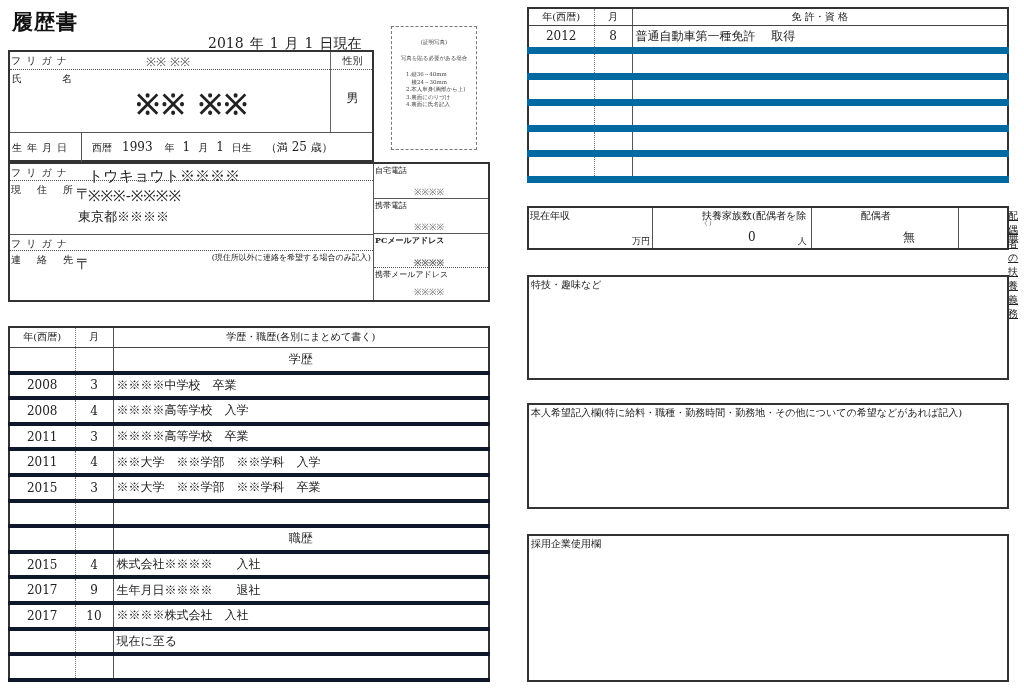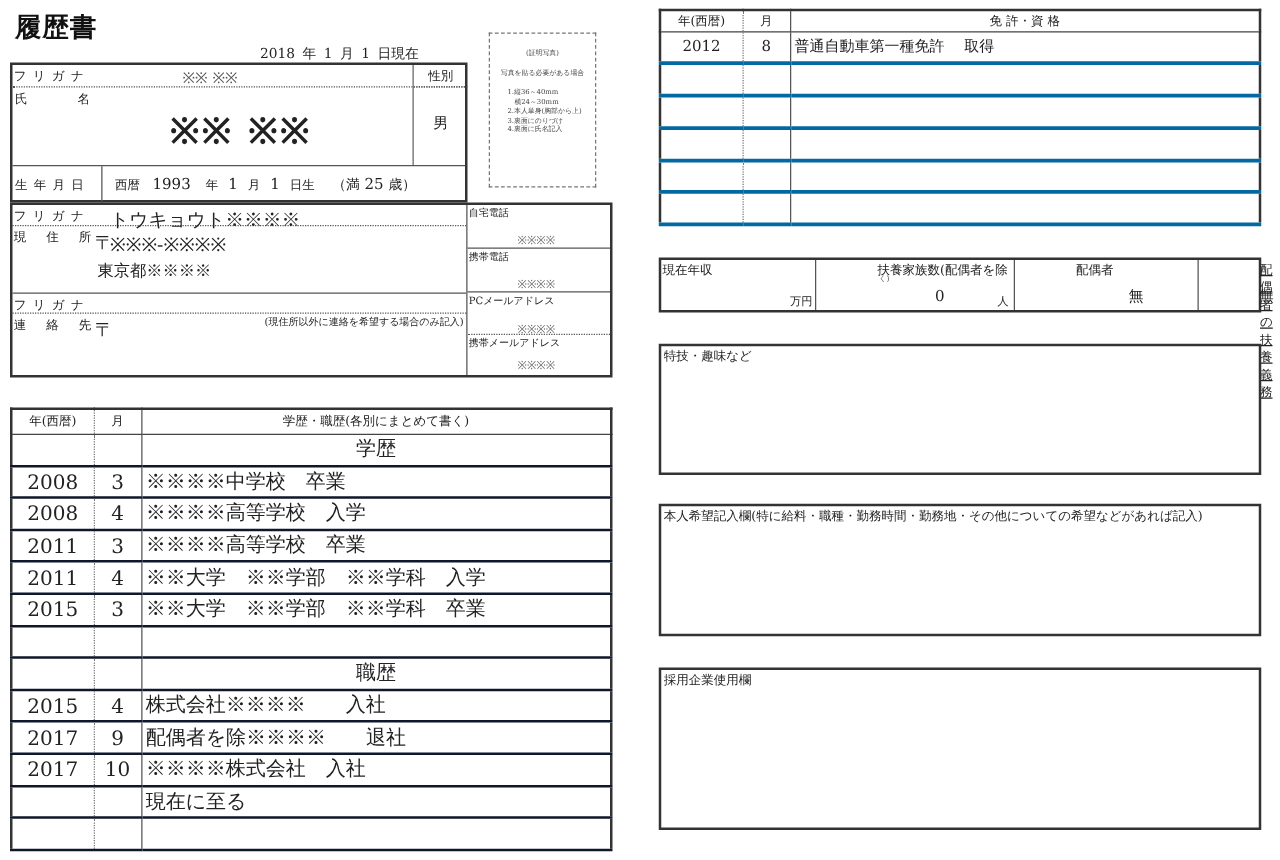--- a/index.html
+++ b/index.html
@@ -1,20 +1,20 @@
 <!DOCTYPE html>
 <html><head>
 <meta charset="utf-8">
 <style>
   * { box-sizing: border-box; margin: 0; padding: 0; }
   html, body { width: 1024px; height: 688px; background: #ffffff; overflow: hidden; }
   body { position: relative; font-family: "DejaVu Serif", "Liberation Serif", serif; color: #222; font-size: 11px; }
   .abs { position: absolute; }
   .title { left: 12px; top: 8px; font-size: 21px; font-weight: bold; letter-spacing: 1px; color: #111; }
-  .asof { left: 208px; top: 35px; font-size: 11px; word-spacing: 2px; }
+  .asof { left: 208px; top: 35px; font-size: 14px; word-spacing: 2px; }
   .asof span { margin-right: 6px; }
 
   
   .nameblock { left: 8px; top: 50px; width: 366px; height: 112px; border: 2px solid #333; }
   .nb-furi { position:absolute; left:0; top:0; width:100%; height:18px; border-bottom:1px dotted #555; }
   .nb-sexcol { position:absolute; left:320px; top:0; width:44px; height:80px; border-left:1px solid #666; }
   .nb-birth { position:absolute; left:0; top:80px; width:100%; height:30px; border-top:1px solid #555; }
   .nb-birthlabel { position:absolute; left:0; top:0; width:72px; height:30px; border-right:1px solid #555;padding-left:35px; }
   .lbl { position:absolute; font-size:10px; letter-spacing: 5px; }
   .small { font-size: 15px; }
@@ -27,41 +27,41 @@
 
   
   .addr { left: 8px; top: 162px; width: 482px; height: 140px; border: 2px solid #333; }
   .addr-left { position:absolute; left:0; top:0; width:364px; height:136px; border-right:1px solid #555; }
   .addr-right { position:absolute; left:364px; top:0; width:114px; height:136px; }
   .row-line { position:absolute; left:0; width:100%; }
 
   
   table { border-collapse: collapse; }
   .hist { left: 8px; top: 326px; width: 482px; border: 2px solid #333; }
-  .hist td, .hist th { height: 25.6px; border-bottom: 2px solid #0f172a; font-weight: normal; font-size: 16px; }
+  .hist td, .hist th { height: 25.6px; border-bottom: 4px solid #0f172a; font-weight: normal; font-size: 12px; }
   .hist th { height: 20px; font-size: 10px; border-bottom: 1.5px solid #444; }
   .c-year { width: 66px; text-align: center; border-right: 1px dotted #777; }
   .c-mon { width: 38px; text-align: center; border-right: 1.5px solid #555; }
   .c-desc { text-align: left; padding-left: 3px; }
   .c-center { text-align: center; }
 
   
   .lic { left: 527px; top: 7px; width: 482px; border: 2px solid #333; }
-  .lic td, .lic th { height: 25.8px; border-bottom: 3px solid #0369a1; font-weight: normal; font-size: 12px; }
+  .lic td, .lic th { height: 25.8px; border-bottom: 7px solid #0369a1; font-weight: normal; font-size: 12px; }
   .lic th { height: 17px; font-size: 10px; border-bottom: 1.5px solid #444; }
 
   
   .income { left: 527px; top: 206px; width: 482px; height: 44px; border: 2px solid #333; display:flex;gap:48px; }
   .income .cell { position:relative; height:100%; border-right:1px solid #555; font-size: 10px; }
   .income .cell:last-child { border-right:none; }
 
   .box { left: 527px; width: 482px; border: 2px solid #333; font-size: 10px; padding: 1px 2px; }
   .box1 { top: 275px; height: 105px; }
   .box2 { top: 403px; height: 106px; }
-  .box3 { top: 534px; height: 130px; }
+  .box3 { top: 534px; height: 148px; }
 </style>
 </head>
 <body>
 
 <div class="abs title">履歴書</div>
 <div class="abs asof">
   <span>2018</span><span>年</span><span>1</span><span>月</span><span>1</span><span>日現在</span>
 </div>
 
 <div class="abs nameblock">
@@ -117,21 +117,21 @@
   </div>
   <div class="addr-right">
     <div class="row-line" style="top:0;height:35px;border-bottom:1.5px solid #555;">
       <span class="abs" style="left:1px;top:1px;font-size:8px;">自宅電話</span>
       <span class="abs" style="left:40px;top:21px;font-size:9px;color:#666;">※※※※</span>
     </div>
     <div class="row-line" style="top:35px;height:35px;border-bottom:1px solid #555;">
       <span class="abs" style="left:1px;top:1px;font-size:8px;">携帯電話</span>
       <span class="abs" style="left:40px;top:21px;font-size:9px;color:#666;">※※※※</span>
     </div>
-    <div class="row-line" style="top:70px;height:34px;border-bottom:1px dotted #555;">
+    <div class="row-line" style="top:70px;height:34px;border-bottom:1px dotted #555;font-weight:bold;">
       <span class="abs" style="left:1px;top:1px;font-size:8px;">PCメールアドレス</span>
       <span class="abs" style="left:40px;top:22px;font-size:9px;color:#666;">※※※※</span>
     </div>
     <div class="row-line" style="top:104px;height:32px;text-align:center;">
       <span class="abs" style="left:1px;top:1px;font-size:8px;">携帯メールアドレス</span>
       <span class="abs" style="left:40px;top:17px;font-size:9px;color:#666;">※※※※</span>
     </div>
   </div>
 </div>
 
@@ -185,21 +185,21 @@
         <td class="c-center">職歴</td>
       </tr>
       <tr>
         <td class="c-year">2015</td>
         <td class="c-mon">4</td>
         <td class="c-desc">株式会社※※※※　　入社</td>
       </tr>
       <tr>
         <td class="c-year">2017</td>
         <td class="c-mon">9</td>
-        <td class="c-desc">配偶者を除※※※※　　退社</td>
+        <td class="c-desc">生年月日※※※※　　退社</td>
       </tr>
       <tr>
         <td class="c-year">2017</td>
         <td class="c-mon">10</td>
         <td class="c-desc">※※※※株式会社　入社</td>
       </tr>
       <tr>
         <td class="c-year"></td>
         <td class="c-mon"></td>
         <td class="c-desc">現在に至る</td>

